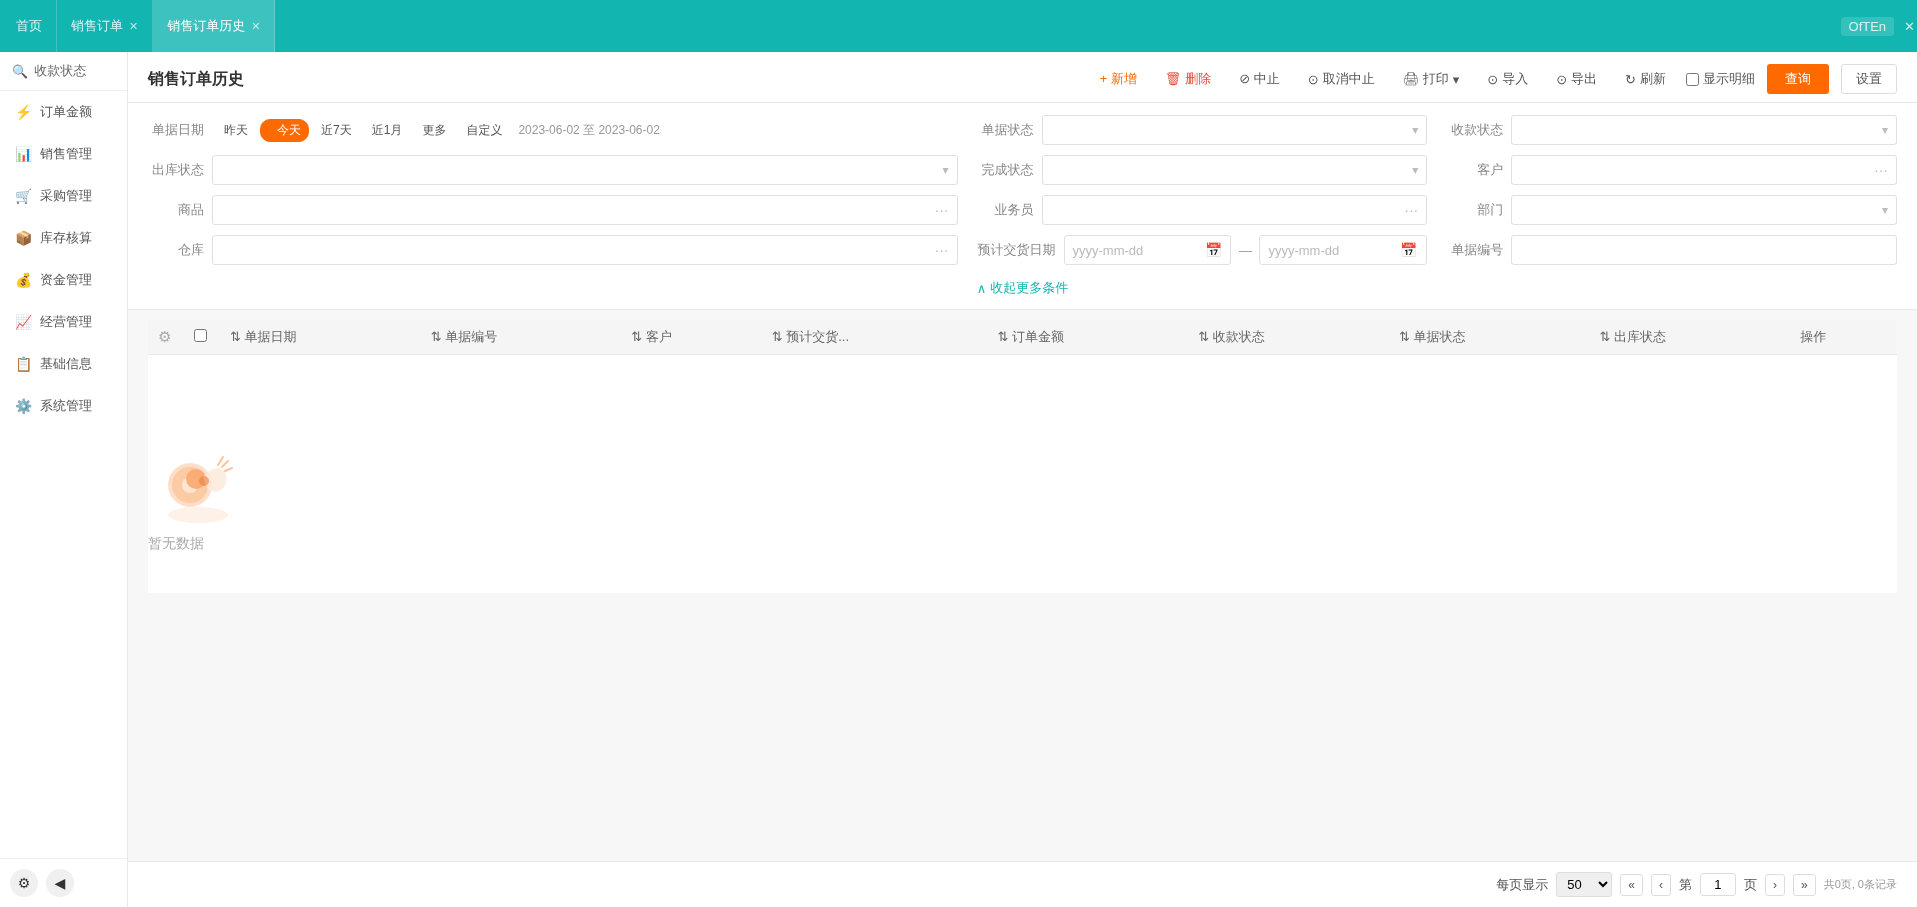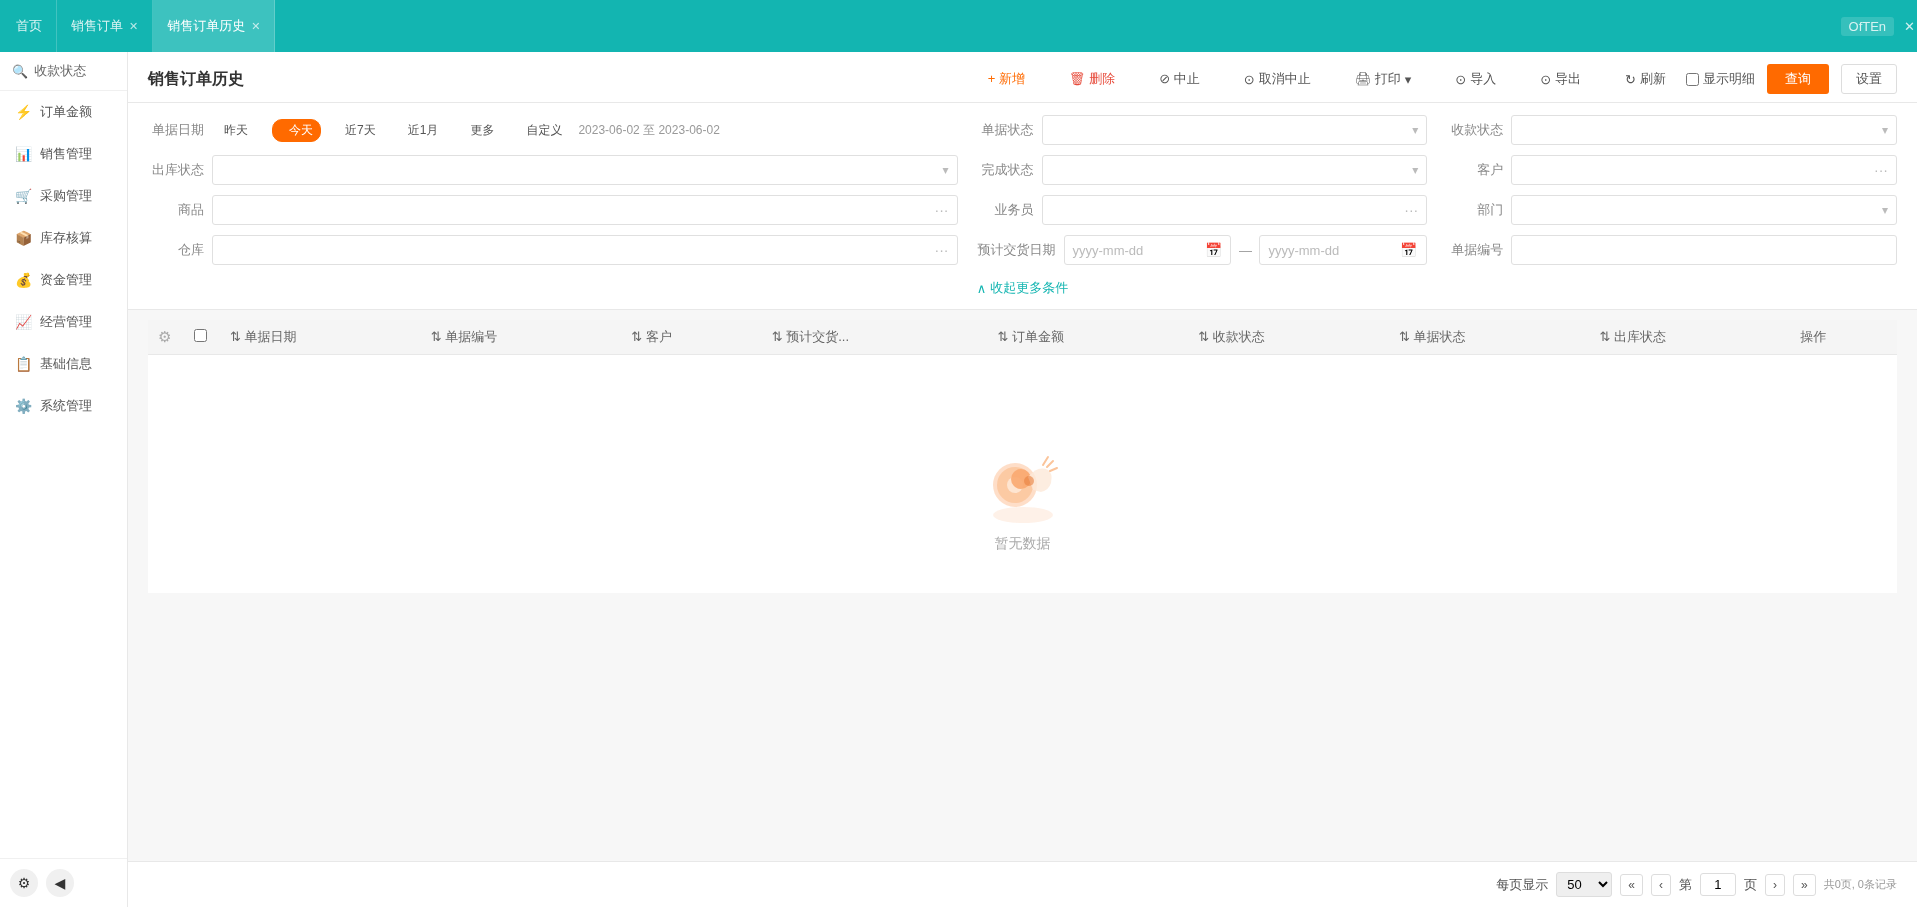--- a/index.html
+++ b/index.html
@@ -26,53 +26,53 @@
     .sidebar-bottom { margin-top: auto; border-top: 1px solid #f0f0f0; padding: 10px; display: flex; align-items: center; gap: 8px; }
     .sidebar-bottom-icon { width: 28px; height: 28px; border-radius: 50%; background: #f0f0f0; display: flex; align-items: center; justify-content: center; cursor: pointer; font-size: 14px; }
 
     
     .content { flex: 1; display: flex; flex-direction: column; overflow: hidden; background: #f7f7f7; }
 
     
     .page-header { background: #fff; padding: 12px 20px 8px; border-bottom: 1px solid #e8e8e8; display: flex; align-items: center; justify-content: space-between; flex-shrink: 0; }
     .page-title { font-size: 16px; font-weight: 600; color: #333; }
     .toolbar { display: flex; align-items: center; gap: 12px; }
-    .toolbar-btn { display: flex; align-items: center; gap: 4px; font-size: 13px; color: #555; cursor: pointer; padding: 4px 8px; border-radius: 3px; margin-left: 16px; }
+    .toolbar-btn { display: flex; align-items: center; gap: 4px; font-size: 13px; color: #555; cursor: pointer; padding: 4px 8px; border-radius: 3px; }
     .toolbar-btn.orange { color: #ff6a00; }
     .toolbar-btn.red { color: #e74c3c; }
     .btn-query { background: #ff6a00; color: #fff; border: none; padding: 6px 18px; border-radius: 3px; cursor: pointer; font-size: 13px; }
     .btn-setting { background: #fff; color: #555; border: 1px solid #ddd; padding: 5px 14px; border-radius: 3px; cursor: pointer; font-size: 13px; }
     .checkbox-label { display: flex; align-items: center; gap: 4px; font-size: 13px; color: #555; cursor: pointer; }
 
     
     .filter-area { background: #fff; padding: 12px 20px; border-bottom: 1px solid #e8e8e8; flex-shrink: 0; }
     .filter-row { display: flex; align-items: center; margin-bottom: 10px; gap: 0; }
     .filter-item { display: flex; align-items: center; flex: 1; min-width: 0; }
     .filter-label { color: #888; font-size: 13px; white-space: nowrap; margin-right: 8px; min-width: 56px; text-align: right; }
     .filter-control { flex: 1; display: flex; align-items: center; border: 1px solid #e0e0e0; border-radius: 3px; padding: 4px 8px; background: #fff; min-height: 30px; }
     .filter-control-placeholder { color: #bbb; font-size: 13px; flex: 1; }
     .filter-control .arrow { color: #bbb; font-size: 12px; }
     .filter-control .dots { color: #bbb; font-size: 14px; }
-    .date-quick-btns { display: flex; align-items: center; gap: 16px; margin-left: 4px; }
+    .date-quick-btns { display: flex; align-items: center; gap: 4px; margin-left: 4px; }
     .date-quick-btn { padding: 2px 7px; border-radius: 10px; font-size: 12px; cursor: pointer; color: #555; border: 1px solid transparent; }
     .date-quick-btn.active { background: #ff6a00; color: #fff; border-color: #ff6a00; padding-left: 16px; }
     .date-sub-text { font-size: 12px; color: #999; margin-left: 4px; }
     .collapse-row { display: flex; justify-content: center; align-items: center; color: #13b5b1; font-size: 13px; cursor: pointer; gap: 4px; padding: 4px 0 0; }
     .cal-icon { color: #bbb; font-size: 14px; }
     .divider { width: 20px; text-align: center; color: #999; }
 
     
     .table-area { flex: 1; overflow: auto; padding: 10px 20px; }
     .data-table { width: 100%; border-collapse: collapse; background: #fff; font-size: 13px; }
     .data-table th { background: #f5f5f5; padding: 8px 10px; text-align: left; color: #666; font-weight: normal; border-bottom: 1px solid #e8e8e8; white-space: nowrap; }
     .data-table td { padding: 8px 10px; border-bottom: 1px solid #f0f0f0; }
     .table-settings-col { width: 36px; text-align: center; }
     .table-check-col { width: 36px; text-align: center; }
     .settings-gear { color: #aaa; cursor: pointer; font-size: 15px; }
-    .empty-state { display: flex; flex-direction: column; align-items: center; justify-content: center; padding: 80px 0 40px; }
+    .empty-state { display: flex; flex-direction: column; justify-content: center; padding: 80px 0 40px; }
     .empty-text { color: #aaa; font-size: 14px; }
 
     
     .pagination { background: #fff; border-top: 1px solid #e8e8e8; padding: 10px 20px; display: flex; align-items: center; justify-content: flex-end; gap: 8px; flex-shrink: 0; font-size: 13px; color: #555; }
     .page-size-select { border: 1px solid #ddd; border-radius: 3px; padding: 3px 6px; font-size: 13px; }
     .page-btn { padding: 3px 7px; border: 1px solid #ddd; border-radius: 3px; cursor: pointer; background: #fff; color: #555; font-size: 12px; }
     .page-btn:disabled { color: #ccc; cursor: default; }
     .page-input { width: 36px; border: 1px solid #ddd; border-radius: 3px; padding: 3px 6px; text-align: center; font-size: 13px; }
     .total-text { color: #999; font-size: 11px; }
 

